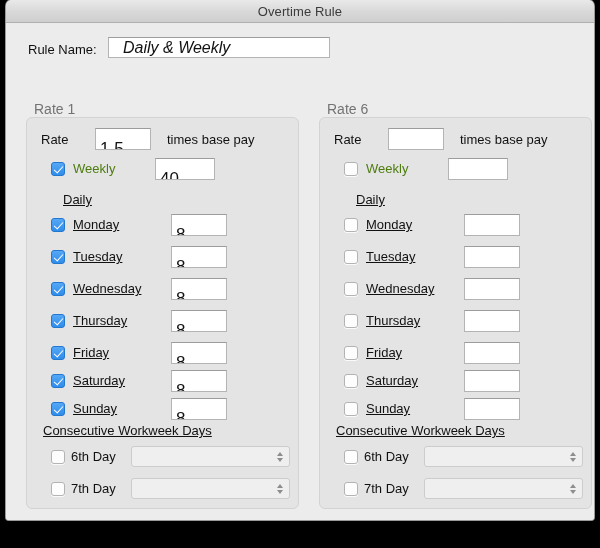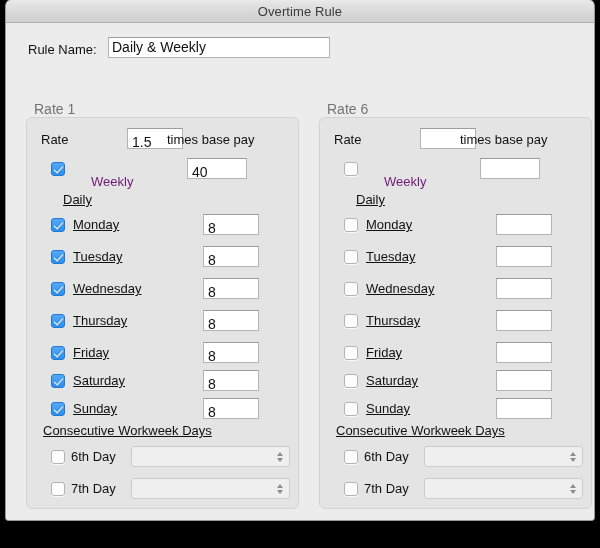--- a/index.html
+++ b/index.html
@@ -61,26 +61,27 @@
   }
   .rule-input {
     position: absolute;
     left: 102px; top: 0px;
     width: 222px;
     height: 21px;
     background: #fff;
     border: 1px solid #b4b4b4;
     border-top-color: #9d9d9d;
     box-sizing: border-box;
-    font-size: 14px;
+    font-size: 16px;
     color: #111;
-    padding: 0 3px;
+    padding: 0 14px;
     line-height: 19px;
     white-space: nowrap;
     overflow: hidden;
+    font-style: italic;
   }
 
   
   .group-title {
     position: absolute;
     font-size: 14px;
     color: #737373;
   }
   .group-box {
     position: absolute;
@@ -119,27 +120,26 @@
     font-size: 13px;
     color: #111;
     white-space: nowrap;
   }
 
   .txtfield {
     background: #fff;
     border: 1px solid #b4b4b4;
     border-top-color: #9c9c9c;
     box-sizing: border-box;
-    font-size: 14px;
+    font-size: 17px;
     color: #111;
-    padding: 4px 4px;
+    padding: 10px 4px;
     line-height: 19px;
     white-space: nowrap;
     overflow: hidden;
-    margin-left: 32px;
   }
 
   
   .cbox {
     position: absolute;
     width: 14px; height: 14px;
     border-radius: 3px;
     box-sizing: border-box;
   }
   .cbox.off {
@@ -157,21 +157,21 @@
     left: 4px; top: 1px;
     width: 4px; height: 8px;
     border: solid #fff;
     border-width: 0 1.8px 1.8px 0;
     transform: rotate(42deg);
   }
 
   
   .weekly-row { position: absolute; left: 14px; top: 40px; height: 22px; width: 250px; }
   .weekly-row .cbox { left: 10px; top: 4px; }
-  .weekly-label { position: absolute; left: 32px; top: 16px; font-size: 13px; color: #701a75; margin-left: 18px; }
+  .weekly-label { position: absolute; left: 32px; top: 3px; font-size: 13px; color: #4d7c0f; }
   .weekly-field { position: absolute; left: 114px; top: 0; width: 60px; height: 21px; }
 
   
   .sec-head {
     position: absolute;
     left: 16px;
     font-size: 13px;
     color: #111;
     text-decoration: underline;
     white-space: nowrap;

